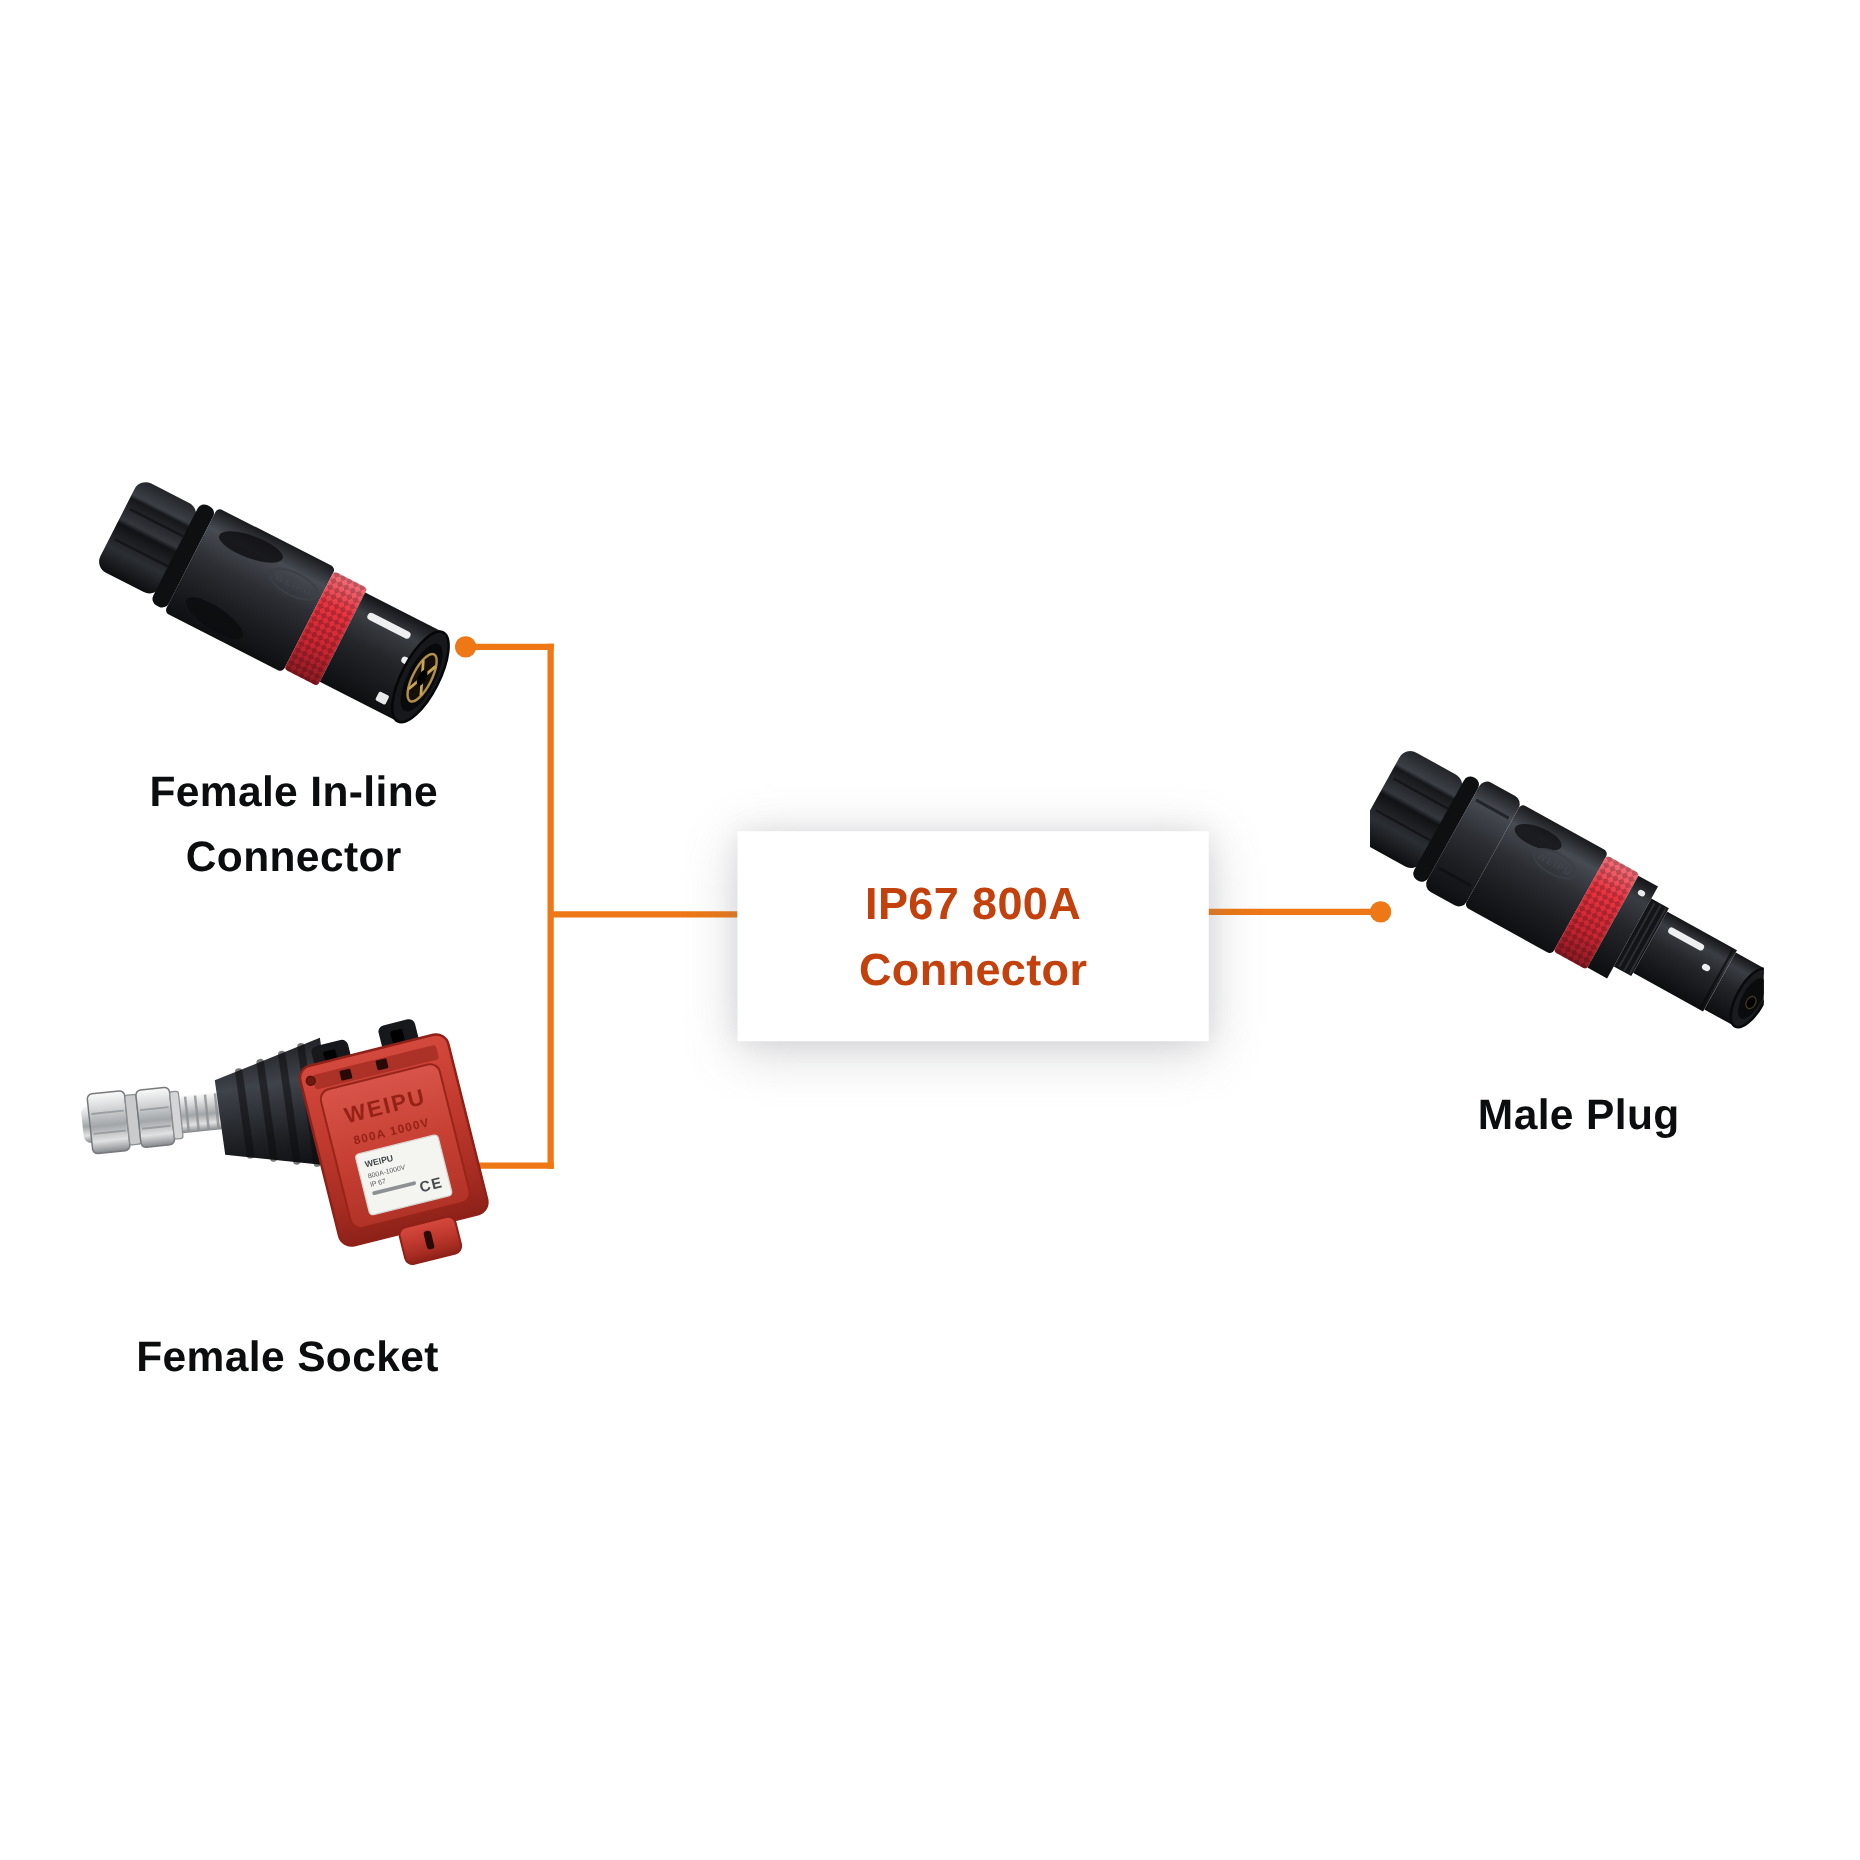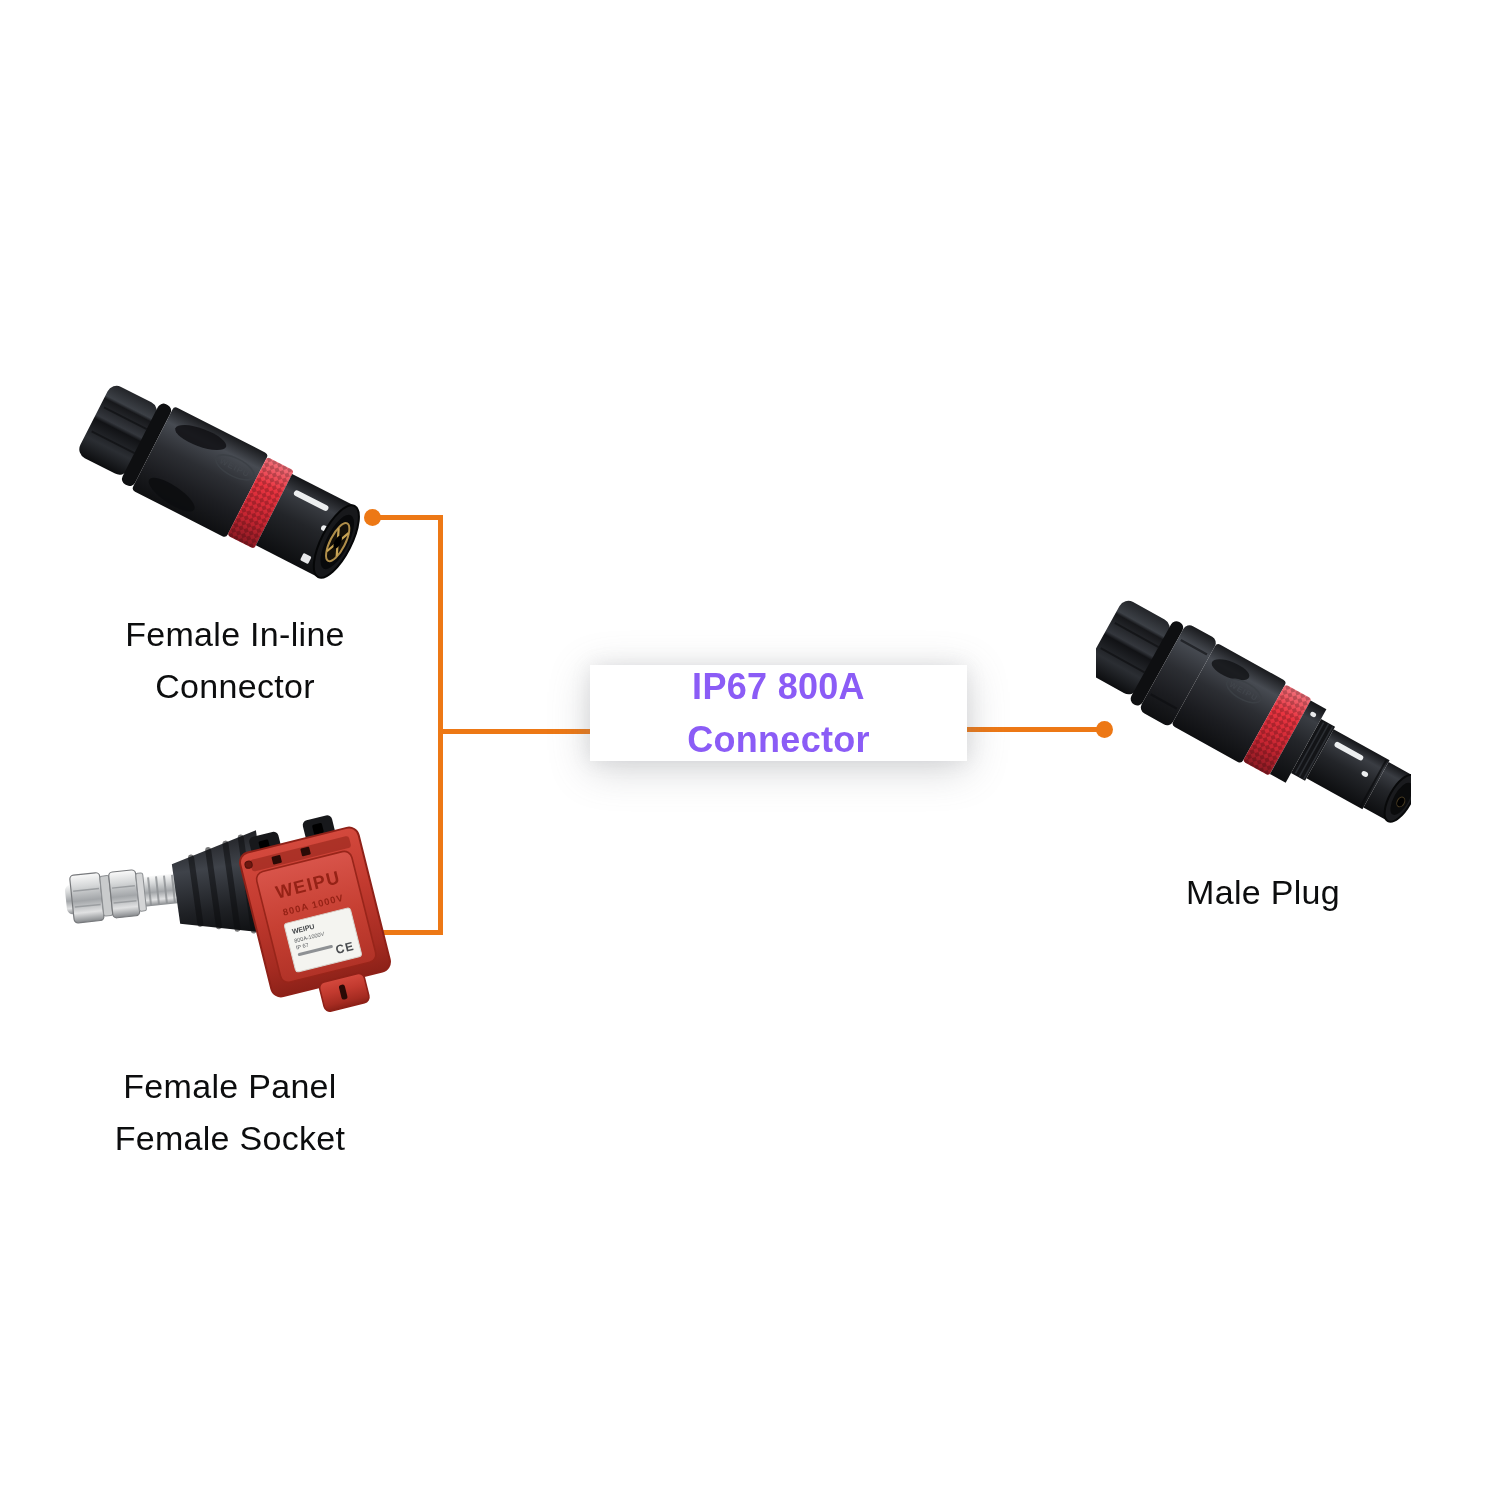--- a/index.html
+++ b/index.html
@@ -1,26 +1,26 @@
 <!DOCTYPE html>
 <html><head>
 <meta charset="utf-8">
 <style>
   html,body{margin:0;padding:0;background:#ffffff;}
   .canvas{position:relative;width:1488px;height:1488px;background:#ffffff;overflow:hidden;
           font-family:"Liberation Sans", sans-serif;}
-  .node-label{position:absolute;width:400px;text-align:center;font-size:34px;font-weight:400;
+  .node-label{position:absolute;width:400px;text-align:center;font-size:34px;font-weight:700;
               color:#0c0d0e;line-height:52px;letter-spacing:.3px;z-index:3;}
   .lbl-female-inline{left:35px;top:608px;}
   .lbl-female-panel{left:30px;top:1060px;}
   .lbl-male-plug{left:1063px;top:866px;}
-  .center-box{position:absolute;left:590px;top:665px;width:377px;height:96px;background:#ffffff;
+  .center-box{position:absolute;left:590px;top:665px;width:377px;height:168px;background:#ffffff;
               box-shadow:0 8px 40px rgba(110,112,118,.30), 0 0 18px rgba(140,142,148,.14);
               display:flex;flex-direction:column;justify-content:center;align-items:center;
-              font-size:36px;font-weight:600;color:#8b5cf6;line-height:53px;letter-spacing:.3px;z-index:2;}
+              font-size:36px;font-weight:600;color:#c2410c;line-height:53px;letter-spacing:.3px;z-index:2;}
   .oline{position:absolute;background:#ED7815;z-index:1;}
   .odot{position:absolute;width:17px;height:17px;border-radius:50%;background:#ED7815;z-index:1;}
   .line-top{left:373px;top:515px;width:70px;height:5px;}
   .line-vert{left:438px;top:515px;width:5px;height:420px;}
   .line-bottom{left:373px;top:930px;width:70px;height:5px;}
   .line-mid{left:441px;top:729px;width:149px;height:5px;}
   .line-right{left:966px;top:727px;width:139px;height:5px;}
   .dot-top{left:364px;top:509px;}
   .dot-bottom{left:364px;top:924px;}
   .dot-right{left:1096px;top:721px;}
@@ -268,20 +268,19 @@
         <ellipse cx="341" cy="3" rx="3.6" ry="5.2" fill="#000000" stroke="#4a3c22" stroke-width="1" opacity=".95"></ellipse>
       </g>
     </g>
   </svg>
 
   <div class="node-label lbl-female-inline">
     <div>Female In-line</div>
     <div>Connector</div>
   </div>
   <div class="node-label lbl-female-panel">
-    <div>Female Panel</div>
     <div>Female Socket</div>
   </div>
   <div class="node-label lbl-male-plug">
     <div>Male Plug</div>
   </div>
 
 </div>
 
 </body></html>

